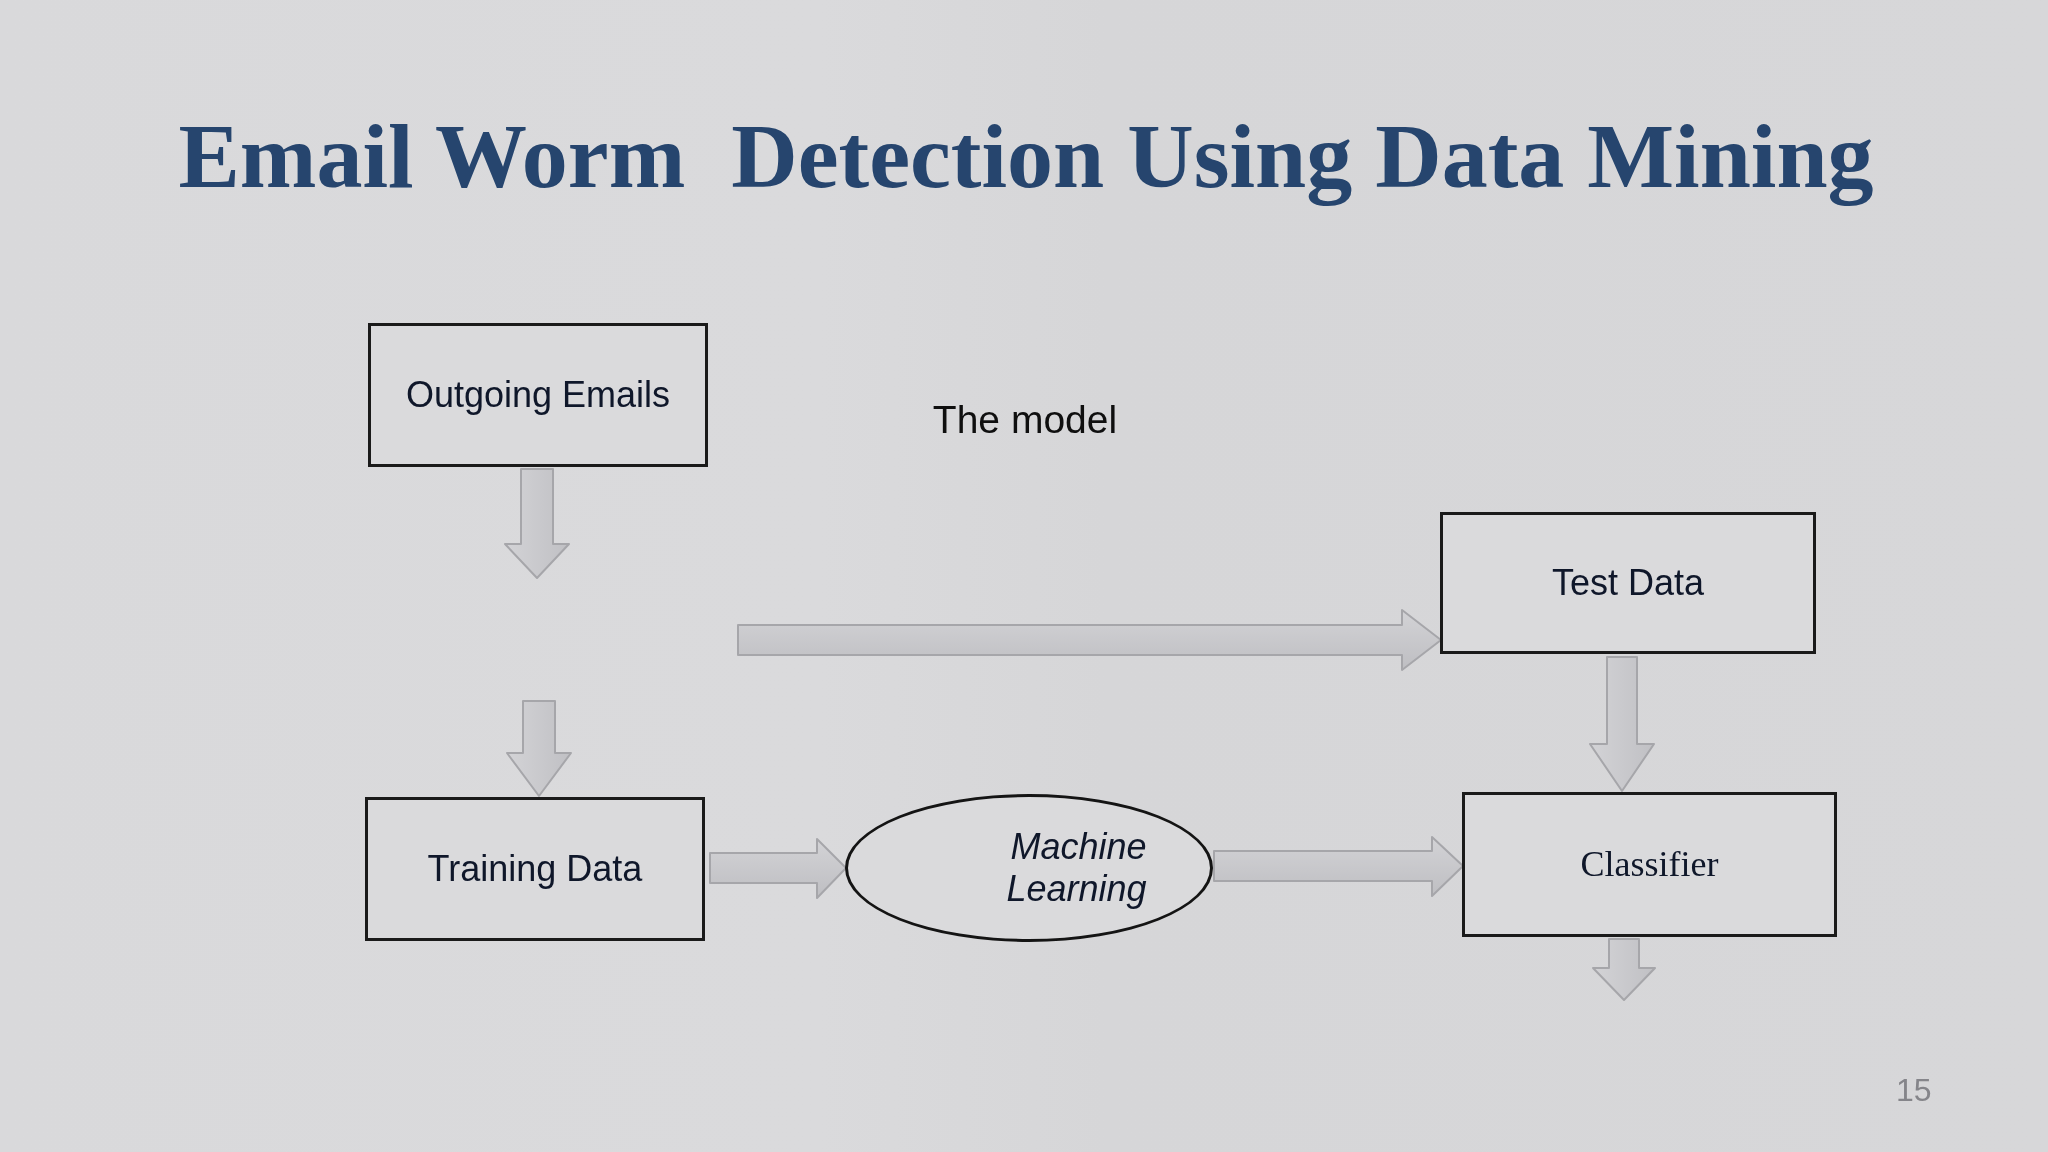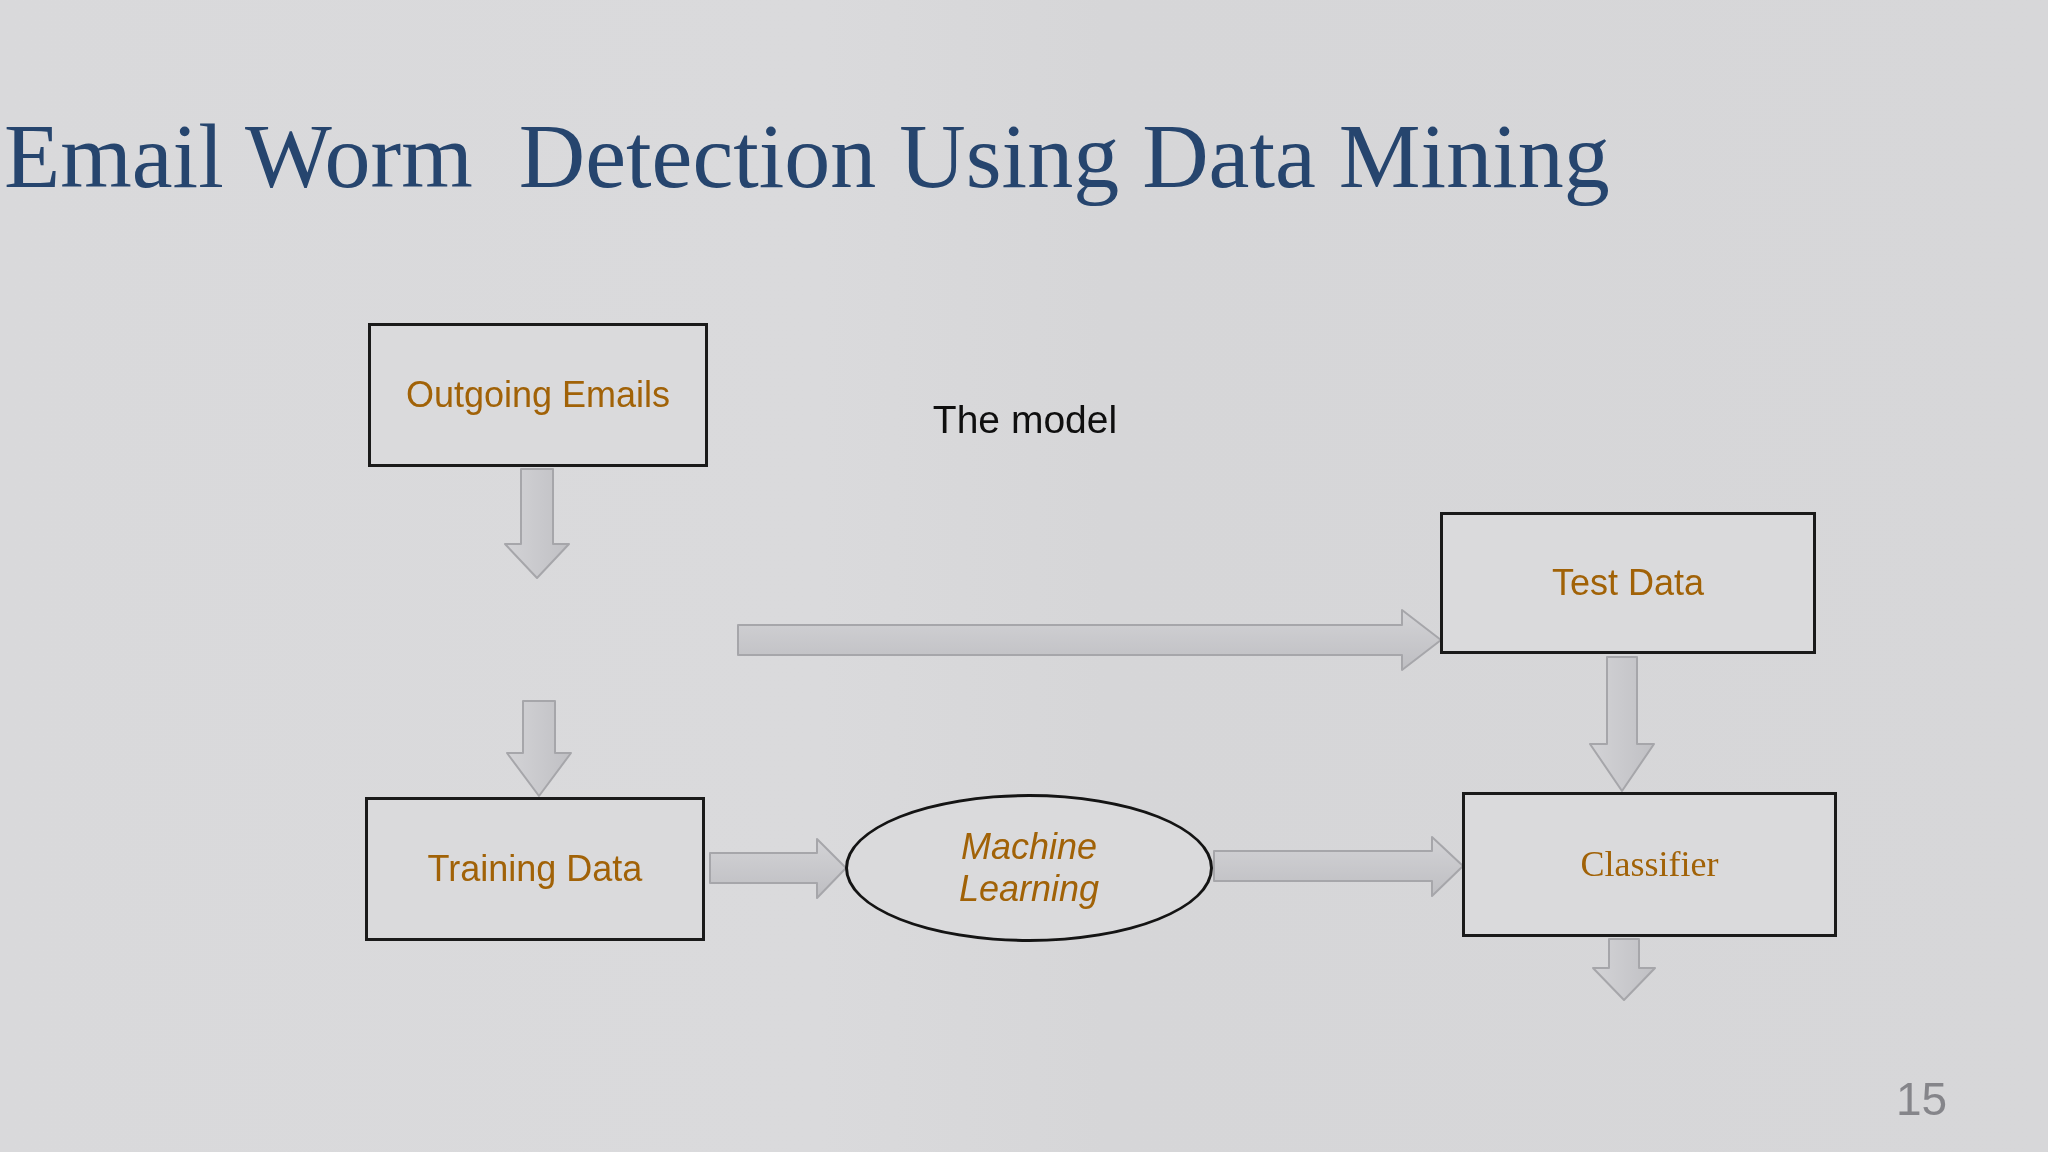--- a/index.html
+++ b/index.html
@@ -15,44 +15,44 @@
     background: linear-gradient(90deg, #d9d9db 0%, #dadadc 40%, #d6d6d8 54%, #d7d7d9 100%);
     font-family: "Liberation Sans", sans-serif;
     color: #111;
   }
   .slide-title {
     position: absolute;
     left: 4px;
     right: 0;
     top: 104px;
     margin: 0;
-    text-align: left;
+    text-align: center;
     font-family: "Liberation Serif", "DejaVu Serif", serif;
-    font-weight: 400;
+    font-weight: 700;
     font-size: 92px;
     line-height: 1.15;
     color: #26456e;
     white-space: pre;
   }
   .arrow-layer {
     position: absolute;
     left: 0;
     top: 0;
     width: 2048px;
     height: 1152px;
   }
   .node {
     position: absolute;
     display: flex;
     align-items: center;
     justify-content: center;
-    text-align: center;
+    text-align: right;
     font-size: 36px;
     line-height: 1.18;
-    color: #a16207;
+    color: #0f172a;
     box-sizing: border-box;
   }
   .rect-node {
     border: 3px solid #1a1a1a;
     background: #dadadc;
   }
   .ellipse-node {
     border: 3px solid #141414;
     border-radius: 50%;
     background: #dadadc;
@@ -64,21 +64,21 @@
   .float-text {
     position: absolute;
     text-align: center;
     font-size: 39px;
     color: #0f0f0f;
   }
   .page-number {
     position: absolute;
     left: 1896px;
     top: 1072px;
-    font-size: 46px;
+    font-size: 32px;
     color: #85858a;
   }
 </style>
 </head>
 <body>
 
 <div class="slide">
 
   <h1 class="slide-title">Email Worm  Detection Using Data Mining</h1>
 

